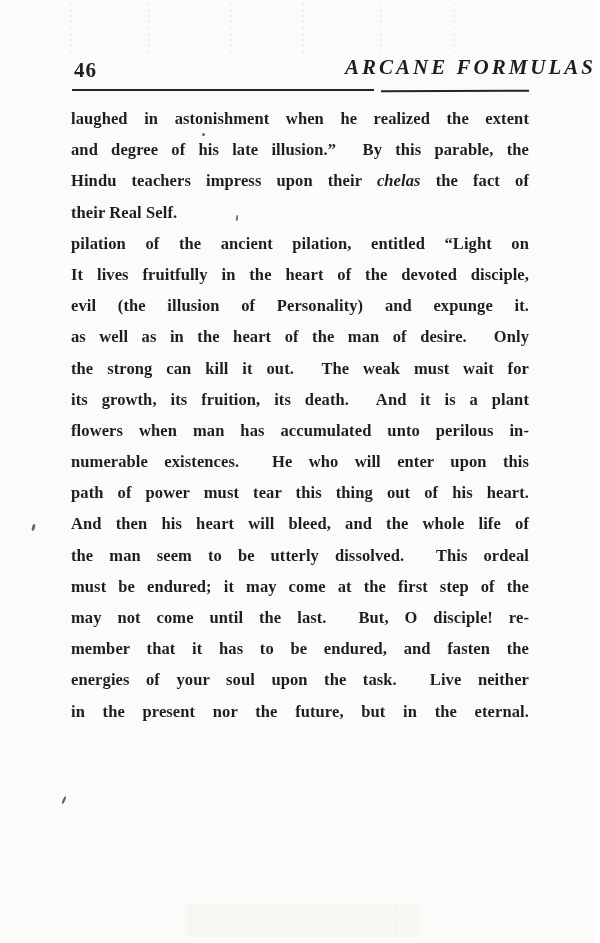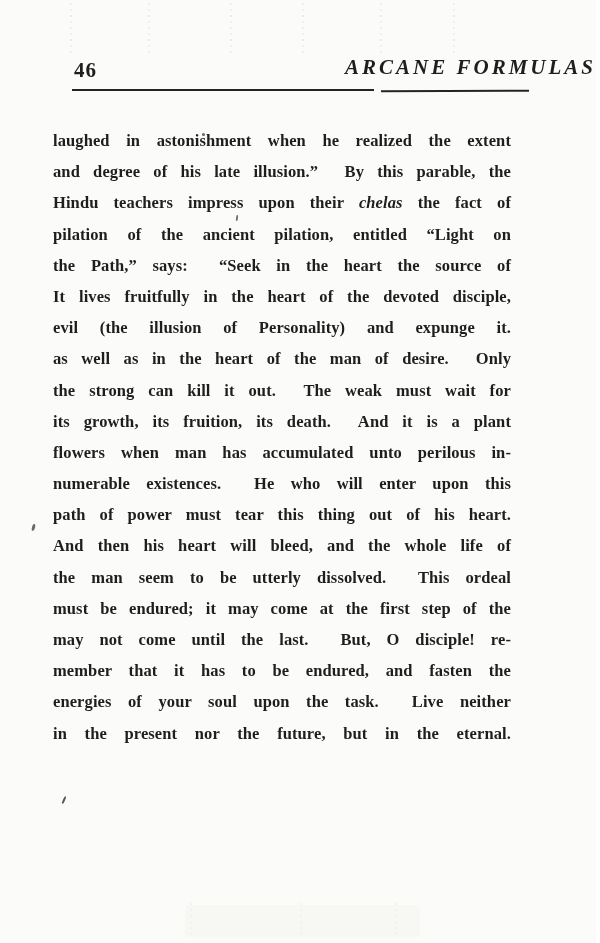--- a/index.html
+++ b/index.html
@@ -59,23 +59,22 @@
   .rule {
     position: absolute;
     height: 2px;
     background: var(--rule);
   }
   .rule-left  { left: 72px;  top: 89px; width: 302px; }
   .rule-right { left: 381px; top: 90px; width: 148px; transform: rotate(-0.25deg); }
   
   .body-text {
     position: absolute;
-    left: 53px; top: 103px;
+    left: 71px; top: 103px;
     width: 458px;
-    margin-top: 22px;
   }
   .line {
     height: 31.2px;
     line-height: 31.2px;
     font-size: 16.5px;
     font-weight: 700;
     letter-spacing: 0.1px;
     text-align: justify;
     text-align-last: justify;
     white-space: normal;
@@ -115,22 +114,22 @@
     <span class="page-num">46</span>
     <span class="head-title">ARCANE FORMULAS</span>
   </header>
   <div class="rule rule-left"></div>
   <div class="rule rule-right"></div>
 
   <main class="body-text">
       <div class="line"><span>laughed in astonishment when he realized the extent</span></div>
       <div class="line"><span>and degree of his late illusion.”&nbsp; By this parable, the</span></div>
       <div class="line"><span>Hindu teachers impress upon their </span><span class="it">chelas</span><span> the fact of</span></div>
+      <div class="line left"><span>their Real Self.</span></div>
       <div class="line"><span>pilation of the ancient pilation, entitled “Light on</span></div>
-      <div class="line"><span>the Path,” says:&nbsp; “Seek in the heart the source of</span></div>
       <div class="line"><span>It lives fruitfully in the heart of the devoted disciple,</span></div>
       <div class="line"><span>evil (the illusion of Personality) and expunge it.</span></div>
       <div class="line"><span>as well as in the heart of the man of desire.&nbsp; Only</span></div>
       <div class="line"><span>the strong can kill it out.&nbsp; The weak must wait for</span></div>
       <div class="line"><span>its growth, its fruition, its death.&nbsp; And it is a plant</span></div>
       <div class="line"><span>flowers when man has accumulated unto perilous in-</span></div>
       <div class="line"><span>numerable existences.&nbsp; He who will enter upon this</span></div>
       <div class="line"><span>path of power must tear this thing out of his heart.</span></div>
       <div class="line"><span>And then his heart will bleed, and the whole life of</span></div>
       <div class="line"><span>the man seem to be utterly dissolved.&nbsp; This ordeal</span></div>

